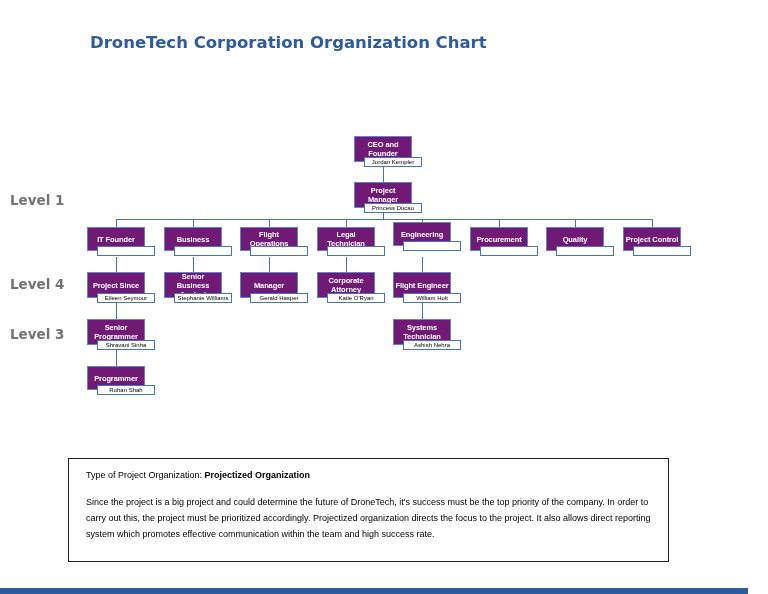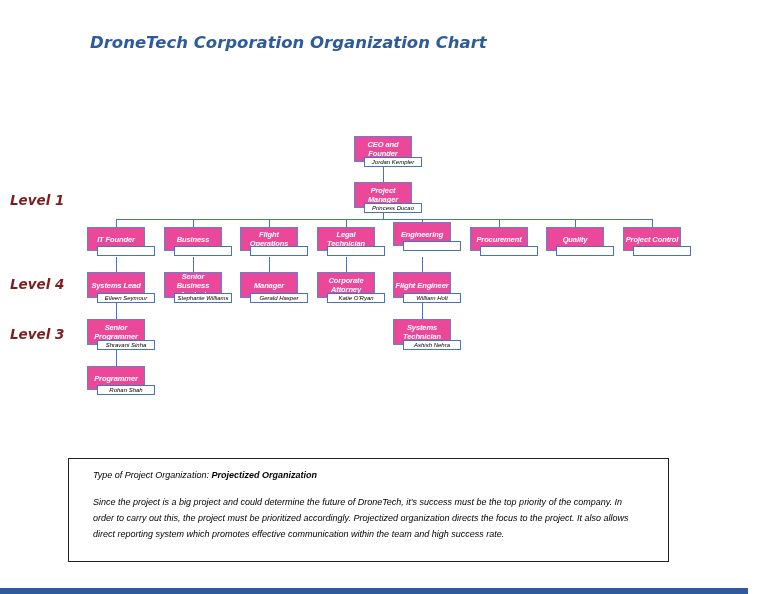--- a/index.html
+++ b/index.html
@@ -1,35 +1,35 @@
 <!DOCTYPE html>
 <html><head>
 <meta charset="utf-8">
 <style>
   html,body{margin:0;padding:0;background:#fff;}
   #page{position:relative;width:748px;height:594px;background:#ffffff;overflow:hidden;
-        font-family:"Liberation Sans",sans-serif;font-style:italic;}
+        font-family:"Liberation Sans",sans-serif;}
   .doc-title{position:absolute;left:90px;top:33px;font-family:"DejaVu Sans",sans-serif;
         font-weight:700;font-size:16.5px;color:#2e5b9d;letter-spacing:0px;}
   .level-label{position:absolute;left:10px;font-family:"DejaVu Sans",sans-serif;
-        font-weight:700;font-size:13.5px;color:#7f1d1d;}
+        font-weight:700;font-size:13.5px;color:#737373;}
   
   .node{position:absolute;width:58px;}
-  .nbox{width:58px;background:#ec4899;border:1px solid #5b85ce;box-sizing:border-box;
+  .nbox{width:58px;background:#701a75;border:1px solid #5b85ce;box-sizing:border-box;
         color:#fff;font-weight:700;font-size:7.5px;letter-spacing:-0.1px;line-height:1.2;
         display:flex;align-items:center;justify-content:center;text-align:center;
         padding:1px 1px;}
   .h24{height:24px}.h26{height:26px}
   .nname{position:relative;margin-left:10px;margin-top:-5px;width:58px;height:10px;
         background:#fff;border:1px solid #4472c4;box-sizing:border-box;color:#000;
         font-size:6px;line-height:8px;text-align:center;white-space:nowrap;overflow:hidden;}
   .conn{position:absolute;background:#4472c4;}
   
   .note{position:absolute;left:68px;top:458px;width:601px;height:104px;
-        border:1px solid #222;box-sizing:border-box;padding:8px 24px;color:#000;}
+        border:1px solid #222;box-sizing:border-box;padding:8px 17px;color:#000;}
   .note p{margin:0 0 11px 0;font-size:9px;line-height:16px;}
   .note .b{font-weight:700;}
   .bottom-bar{position:absolute;left:0;top:588px;width:768px;height:6px;background:#2e5b9d;}
 </style>
 </head>
 <body>
 
 <div id="page">
 
   <div class="doc-title">DroneTech Corporation Organization Chart</div>
@@ -94,21 +94,21 @@
   <div class="node" style="left:546px;top:227px">
     <div class="nbox h24">Quality</div>
     <div class="nname"></div>
   </div>
   <div class="node" style="left:623px;top:227px">
     <div class="nbox h24">Project Control</div>
     <div class="nname"></div>
   </div>
 
   <div class="node" style="left:87px;top:272px">
-    <div class="nbox h26">Systems Lead</div>
+    <div class="nbox h26">Project Since</div>
     <div class="nname">Eileen Seymour</div>
   </div>
   <div class="node" style="left:164px;top:272px">
     <div class="nbox h26">Senior Business Analyst</div>
     <div class="nname">Stephanie Williams</div>
   </div>
   <div class="node" style="left:240px;top:272px">
     <div class="nbox h26">Manager</div>
     <div class="nname">Gerald Hasper</div>
   </div>

